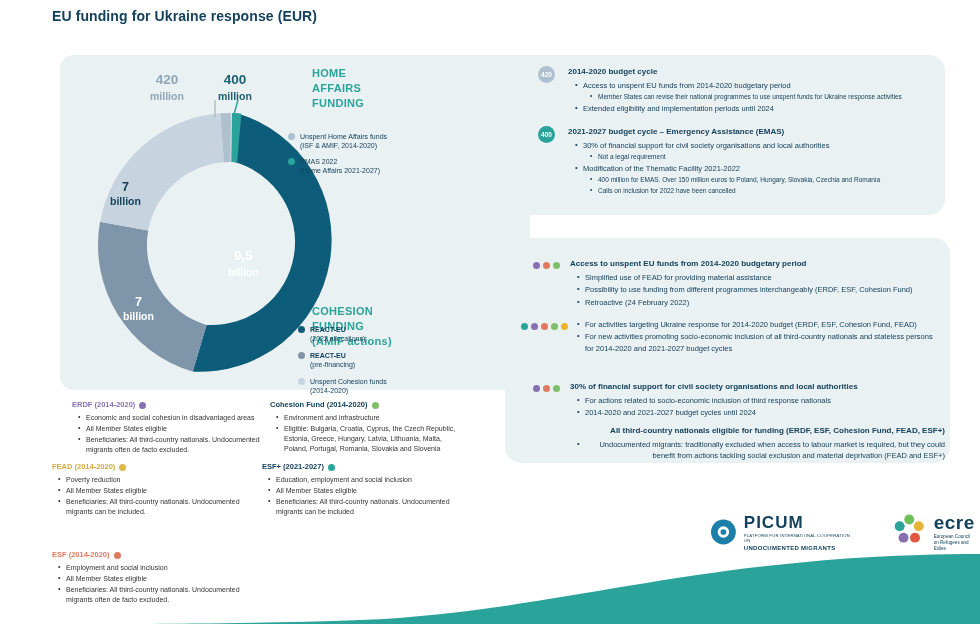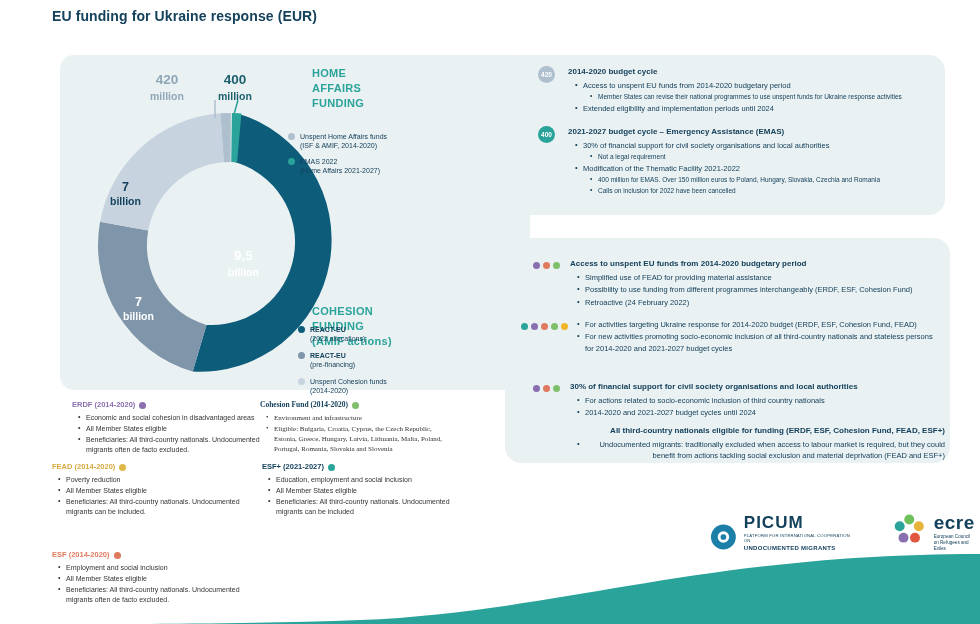--- a/index.html
+++ b/index.html
@@ -84,21 +84,21 @@
   
   .note { position:absolute; font-size:7px; color:#333; line-height:1.45; width:200px;}
   .note .hd { font-weight:bold; font-size:7.5px; margin-bottom:2px; display:flex; align-items:center;}
   .note .hd .d { width:7px;height:7px;border-radius:50%;margin-left:4px;display:inline-block;}
   .note ul { margin:0; padding-left:8px; list-style:none;}
   .note li { position:relative; padding-left:6px; margin-bottom:1px;}
   .note li:before { content:"•"; position:absolute; left:-2px; top:-1px;}
 
   
   .logos { position:absolute; left:710px; top:513px; display:flex; align-items:center; gap:40px;}
-  .picum { display:flex; align-items:flex-end; gap:7px; }
+  .picum { display:flex; align-items:center; gap:7px; }
   .picum-name { font-size:17px; font-weight:bold; color:#14415c; letter-spacing:1px; line-height:1;}
   .picum-sub { font-size:4.2px; color:#14415c; letter-spacing:.2px; margin-top:2px;}
   .picum-sub2 { font-size:6px; color:#14415c; font-weight:bold; letter-spacing:.3px; margin-top:2px;}
   .ecre { display:flex; gap:8px;}
   .ecre-name { font-size:19px; font-weight:bold; color:#14415c; letter-spacing:.5px; line-height:1;}
   .ecre-sub { font-size:4.6px; color:#14415c; margin-top:2px; line-height:1.3;}
 </style>
 </head>
 <body>
 
@@ -276,21 +276,21 @@
   </div>
 
   <div class="dotrow" style="left:533px; top:385px;">
     <span style="background:#8a6fb0"></span>
       <span style="background:#e07a5f"></span>
       <span style="background:#7fbf6a"></span>
   </div>
   <div class="blk" style="left:570px; top:381px; width:370px;">
     <h4>30% of financial support for civil society organisations and local authorities</h4>
     <ul>
-      <li>For actions related to socio-economic inclusion of third country nationals</li>
+      <li>For actions related to socio-economic inclusion of third response nationals</li>
       <li>2014-2020 and 2021-2027 budget cycles until 2024</li>
     </ul>
   </div>
 
   <div class="blk" style="left:570px; top:425px; width:375px;text-align:right;">
     <h4>All third-country nationals eligible for funding (ERDF, ESF, Cohesion Fund, FEAD, ESF+)</h4>
     <ul>
       <li>Undocumented migrants: traditionally excluded when access to labour market is required, but they could benefit from actions tackling social exclusion and material deprivation (FEAD and ESF+)</li>
     </ul>
   </div>
@@ -324,21 +324,21 @@
       <span style="color:#e07a5f">ESF (2014-2020)</span>
       <span class="d" style="background:#e07a5f"></span>
     </div>
     <ul>
       <li>Employment and social inclusion</li>
       <li>All Member States eligible</li>
       <li>Beneficiaries: All third-country nationals. Undocumented migrants often de facto excluded.</li>
     </ul>
   </div>
 
-  <div class="note" style="left:260px; top:400px; width:195px;font-family:Liberation Serif, serif;">
+  <div class="note" style="left:270px; top:400px; width:195px;">
     <div class="hd">
       <span style="color:#14415c">Cohesion Fund (2014-2020)</span>
       <span class="d" style="background:#7fbf6a"></span>
     </div>
     <ul>
       <li>Environment and infrastructure</li>
       <li>Eligible: Bulgaria, Croatia, Cyprus, the Czech Republic, Estonia, Greece, Hungary, Latvia, Lithuania, Malta, Poland, Portugal, Romania, Slovakia and Slovenia</li>
     </ul>
   </div>
 

